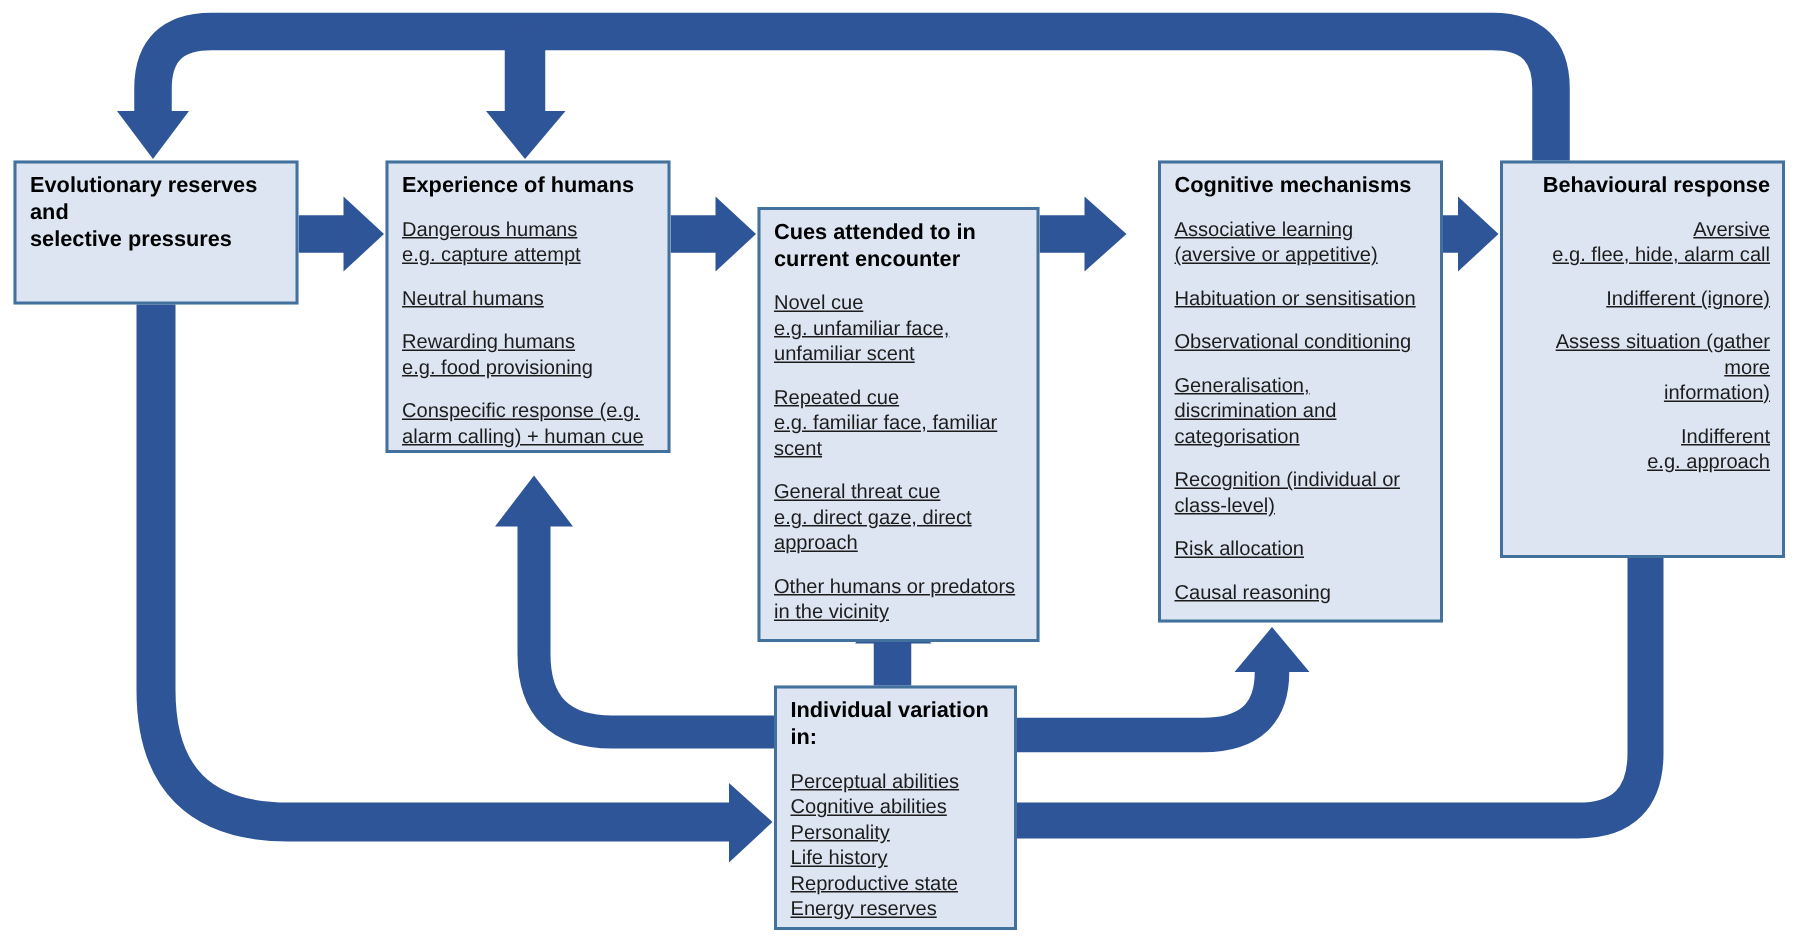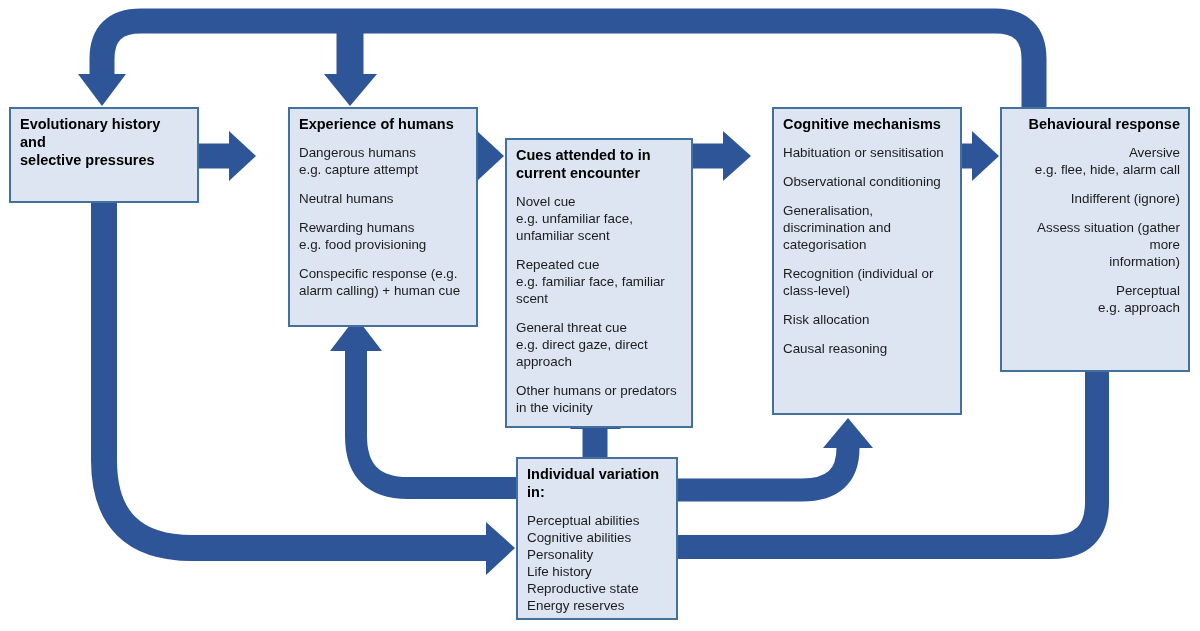--- a/index.html
+++ b/index.html
@@ -11,21 +11,21 @@
   .box {
     position:absolute; z-index:1; box-sizing:border-box;
     background:#dce5f1; border:2px solid #41719c;
     padding:5px 8px 4px 9px; color:#1c1c1c; overflow:hidden;
   }
   .box-title {
     font-weight:bold; font-size:14.5px; line-height:18px;
     margin:1px 0 11px 0; color:#000000; white-space:pre-line;
   }
   .box-p {
-    font-size:13.4px; line-height:17px; margin:0 0 12px 0; white-space:pre-line;
+    font-size:13.4px; line-height:17px; margin:0 0 12px 0; white-space:pre-line;text-decoration:underline;
   }
   .arrow { fill:none; stroke:#2e5597; }
   .arrow-head { fill:#2e5597; stroke:none; }
 </style>
 </head>
 <body>
 
 <div id="stage">
 
   <svg id="arrow-layer" viewBox="0 0 1200 631" xmlns="http://www.w3.org/2000/svg">
@@ -77,25 +77,25 @@
       <polygon class="arrow-head" points="823,448 873,448 848,418"></polygon>
     </g>
 
     <g>
       <path class="arrow" stroke-width="24" d="M 676,547 L 1052,547 Q 1097,547 1097,502 L 1097,344"></path>
       <polygon class="arrow-head" points="1071,346 1123,346 1097,315"></polygon>
     </g>
   </svg>
 
   <div class="box" style="left:9px; top:107px; width:190px; height:96px;">
-    <div class="box-title">Evolutionary history and
+    <div class="box-title">Evolutionary reserves and
 selective pressures</div>
   </div>
 
-  <div class="box" style="left:257px; top:107px; width:190px; height:220px;margin-left:31px;">
+  <div class="box" style="left:257px; top:107px; width:190px; height:195px;">
     <div class="box-title">Experience of humans</div>
     <p class="box-p">Dangerous humans
 e.g. capture attempt</p>
     <p class="box-p">Neutral humans</p>
     <p class="box-p">Rewarding humans
 e.g. food provisioning</p>
     <p class="box-p">Conspecific response (e.g.
 alarm calling) + human cue</p>
   </div>
 
@@ -110,39 +110,41 @@
 scent</p>
     <p class="box-p">General threat cue
 e.g. direct gaze, direct
 approach</p>
     <p class="box-p">Other humans or predators
 in the vicinity</p>
   </div>
 
   <div class="box" style="left:752px; top:107px; width:190px; height:308px;margin-left:20px;">
     <div class="box-title">Cognitive mechanisms</div>
+    <p class="box-p">Associative learning
+(aversive or appetitive)</p>
     <p class="box-p">Habituation or sensitisation</p>
     <p class="box-p">Observational conditioning</p>
     <p class="box-p">Generalisation,
 discrimination and
 categorisation</p>
     <p class="box-p">Recognition (individual or
 class-level)</p>
     <p class="box-p">Risk allocation</p>
     <p class="box-p">Causal reasoning</p>
   </div>
 
   <div class="box" style="left:1000px; top:107px; width:190px; height:265px;text-align:right;">
     <div class="box-title">Behavioural response</div>
     <p class="box-p">Aversive
 e.g. flee, hide, alarm call</p>
     <p class="box-p">Indifferent (ignore)</p>
     <p class="box-p">Assess situation (gather more
 information)</p>
-    <p class="box-p">Perceptual
+    <p class="box-p">Indifferent
 e.g. approach</p>
   </div>
 
   <div class="box" style="left:516px; top:457px; width:162px; height:163px;">
     <div class="box-title">Individual variation
 in:</div>
     <p class="box-p">Perceptual abilities
 Cognitive abilities
 Personality
 Life history

